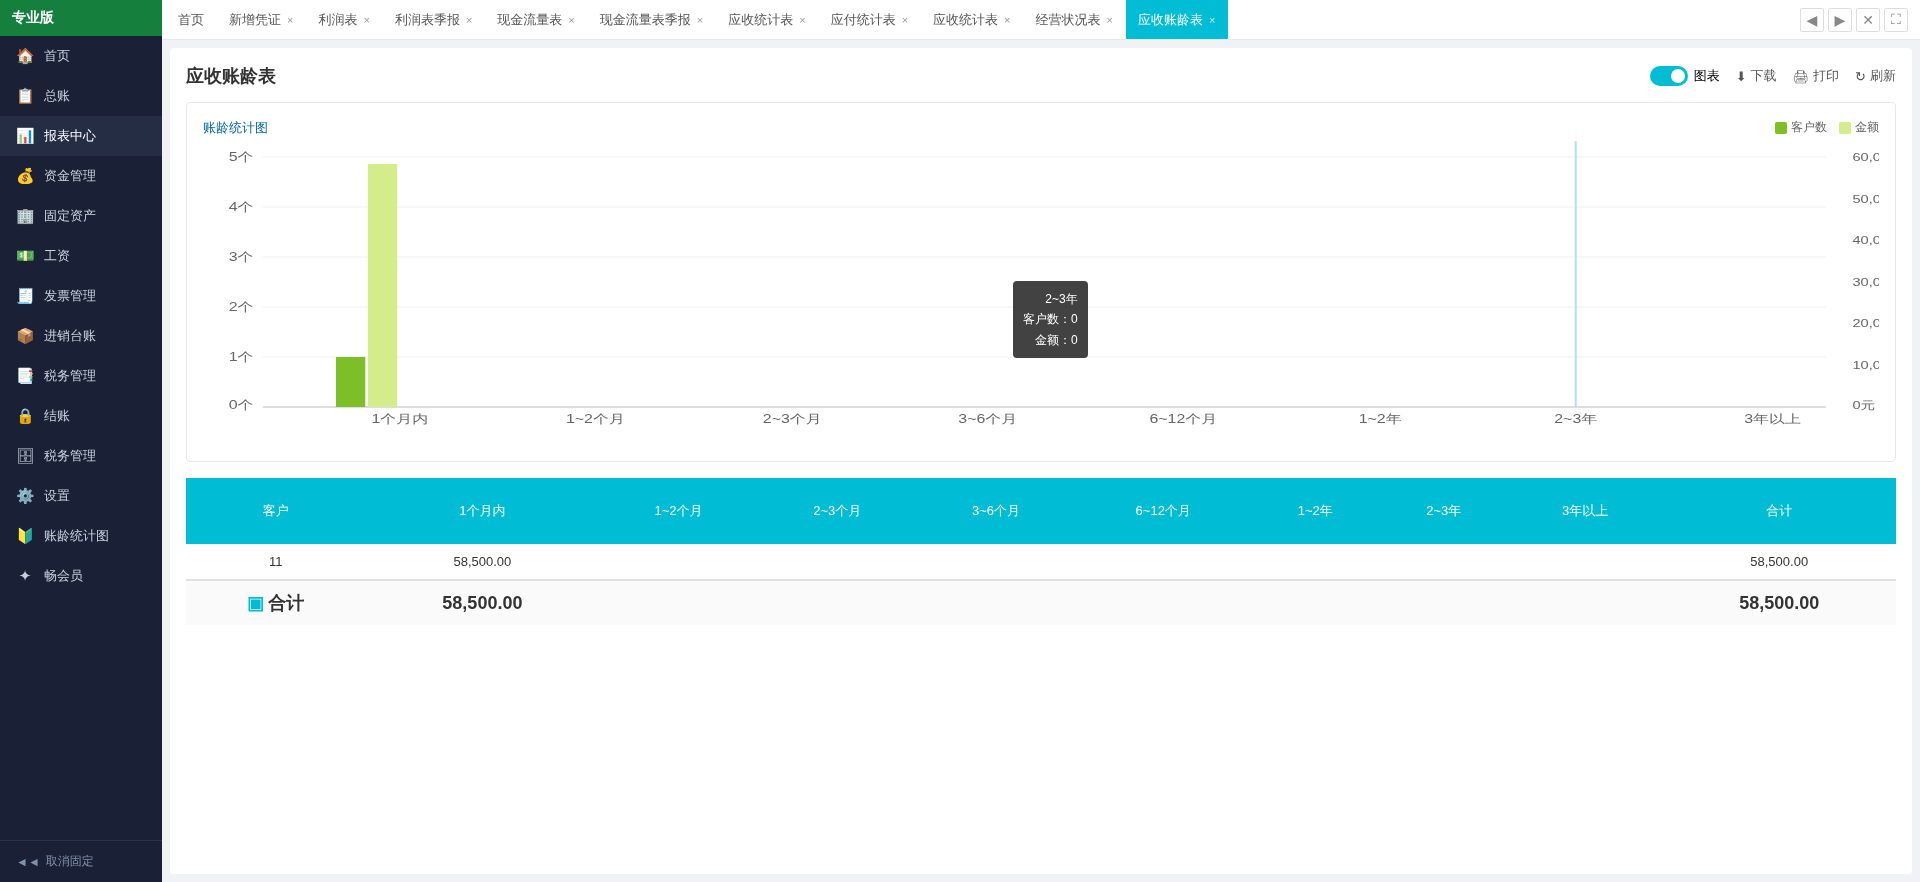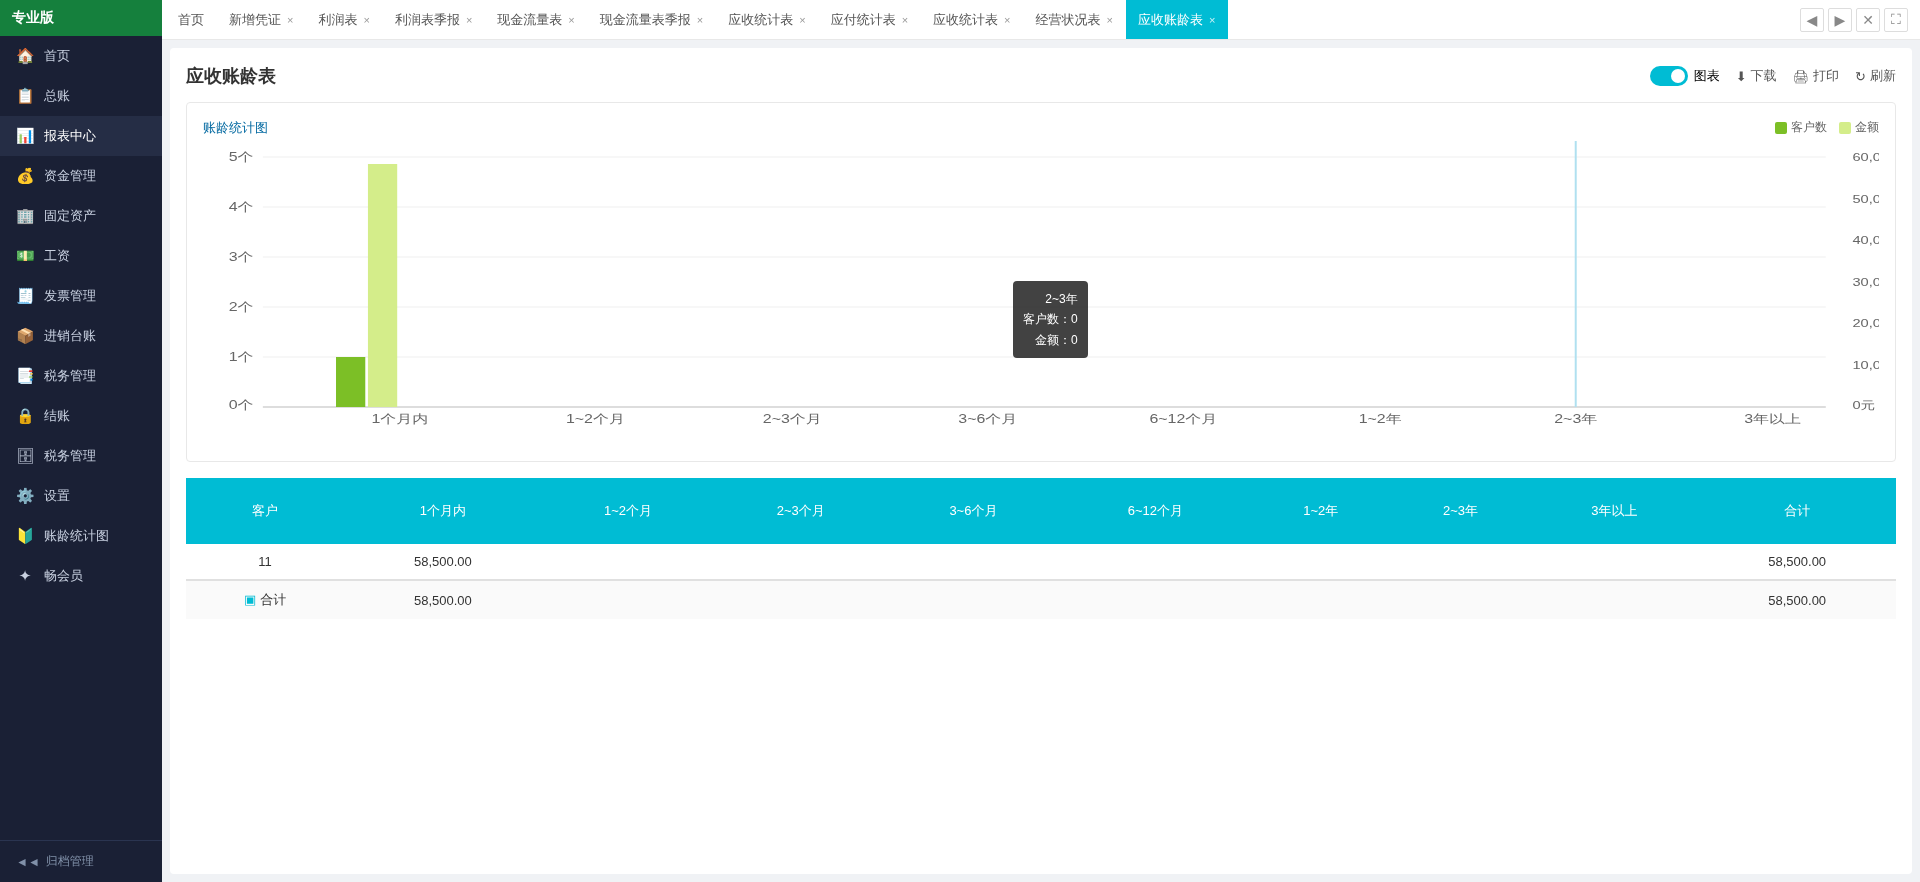--- a/index.html
+++ b/index.html
@@ -242,24 +242,24 @@
       font-size: 13px;
       color: #333;
       text-align: center;
     }
     .data-table tfoot tr {
       background: #fafafa;
       border-top: 2px solid #e0e0e0;
     }
     .data-table tfoot td {
       padding: 10px 10px;
-      font-size: 13px;
+      font-size: 18px;
       color: #333;
       text-align: center;
-      font-weight: normal;
+      font-weight: bold;
     }
     .total-row-icon {
       color: #00bcd4;
       margin-right: 4px;
     }
     .text-right { text-align: right; }
     .text-left { text-align: left; }
   </style>
 </head>
 <body>
@@ -319,21 +319,21 @@
     <span class="icon">🔰</span>
     <span>账龄统计图</span>
   </div>
   <div class="sidebar-item">
     <span class="icon">✦</span>
     <span>畅会员</span>
   </div>
 
   <div class="sidebar-bottom">
     <span>◄◄</span>
-    <span>归档管理</span>
+    <span>取消固定</span>
   </div>
 </div>
 
 <div class="main">
 
   <div class="tabbar">
     <div class="tab">
       <span>首页</span>
     </div>
     <div class="tab">

